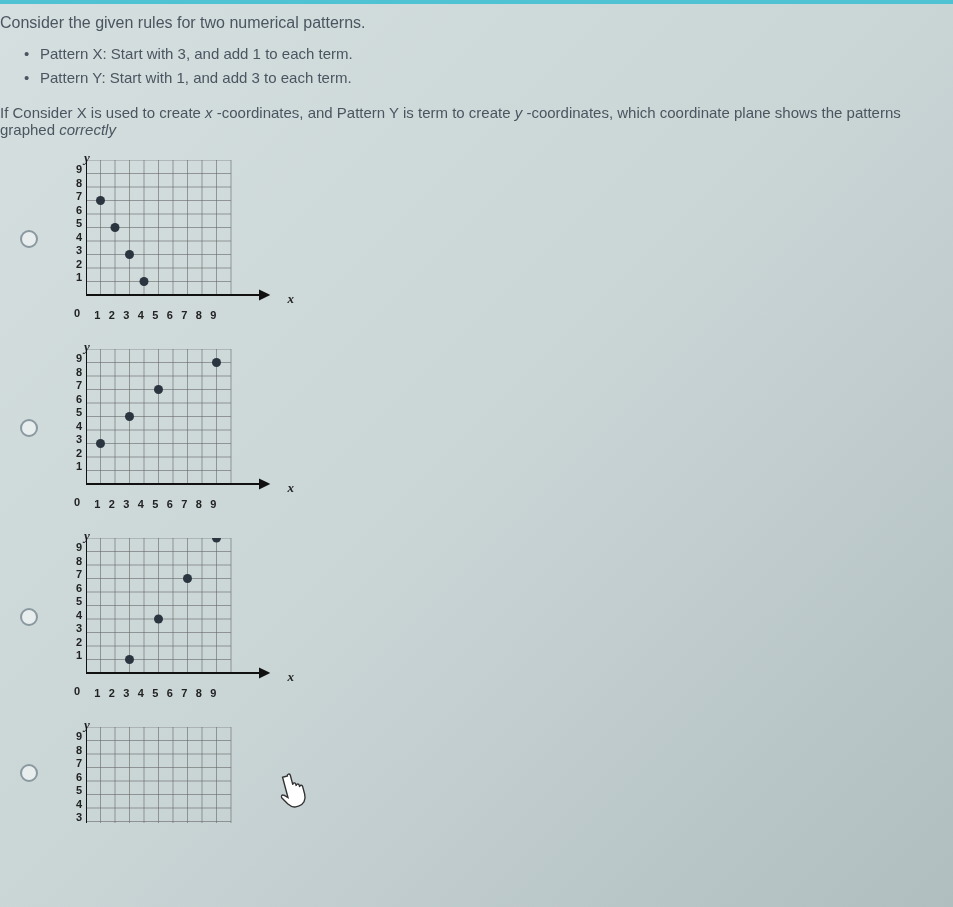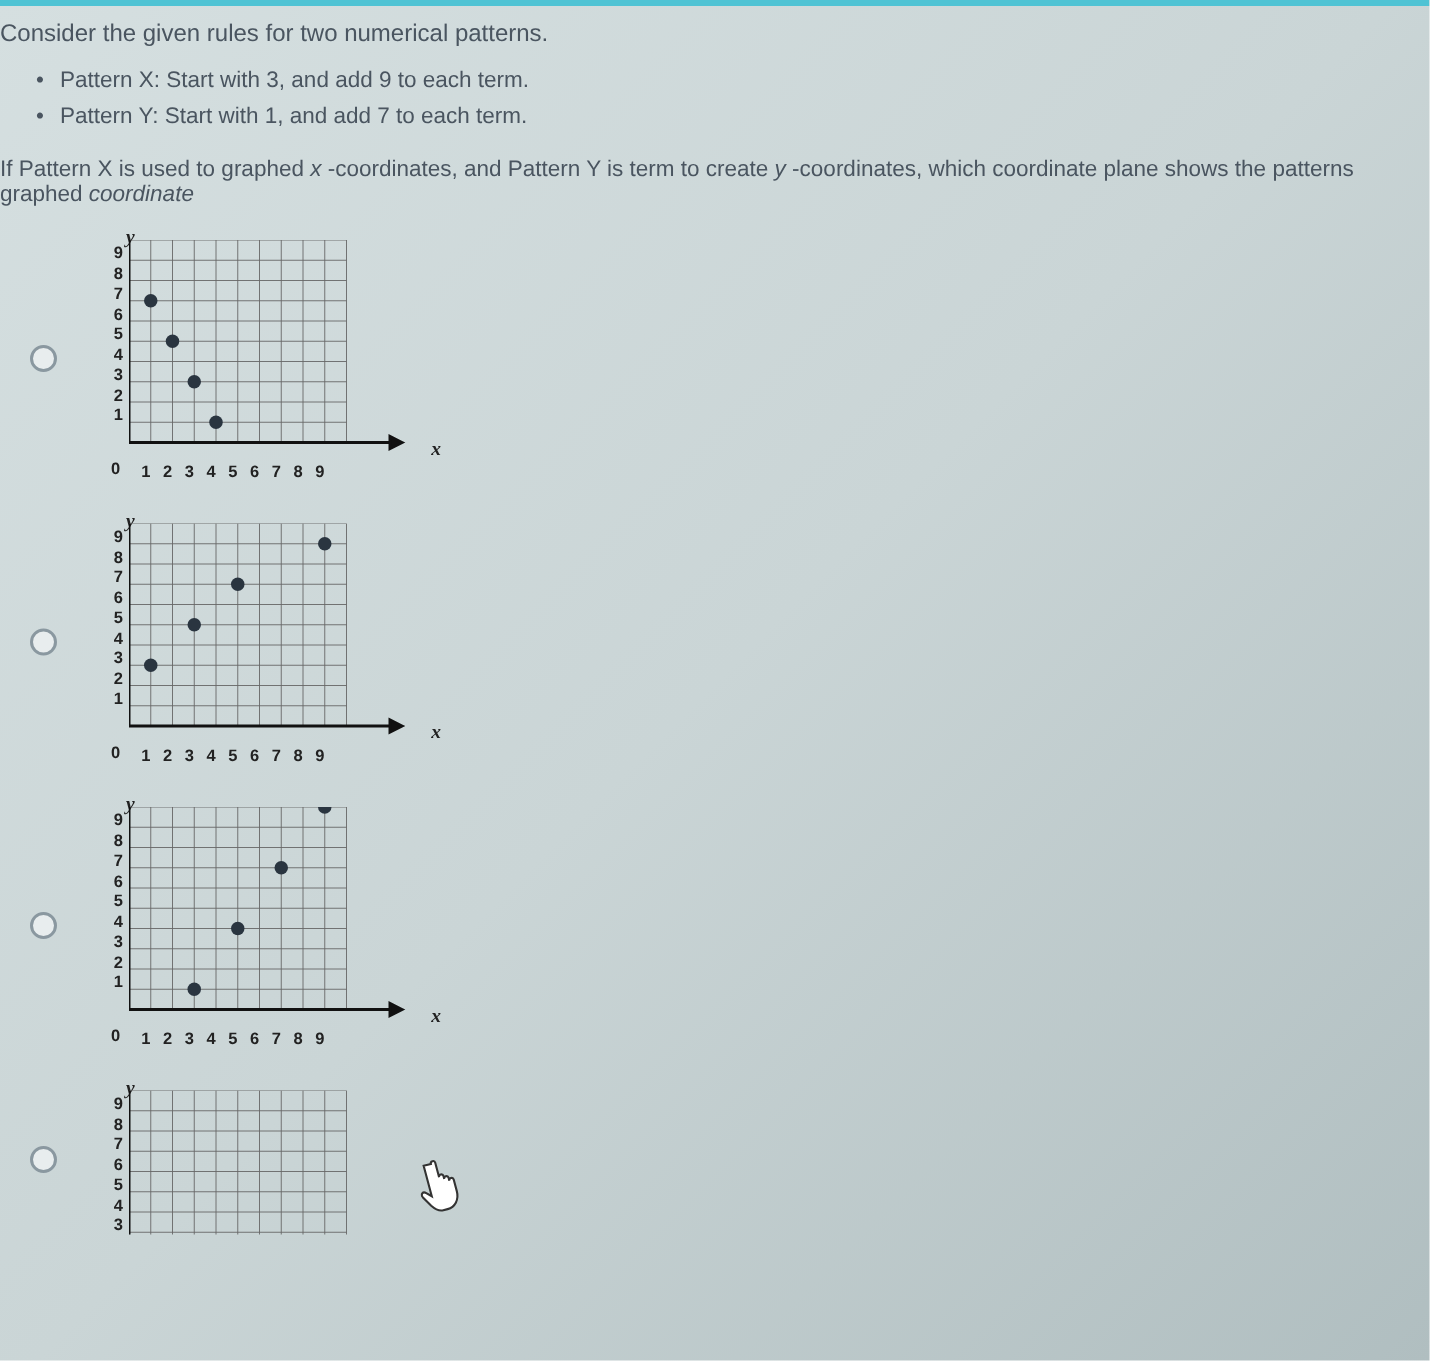--- a/index.html
+++ b/index.html
@@ -44,26 +44,26 @@
 </head>
 <body>
 
 <div class="top-bar"></div>
 
 <div class="content">
 
   <p class="q-intro">Consider the given rules for two numerical patterns.</p>
 
   <ul class="rules">
-    <li>Pattern X: Start with 3, and add 9 to each term.</li>
-    <li>Pattern Y: Start with 1, and add 7 to each term.</li>
+    <li>Pattern X: Start with 3, and add 1 to each term.</li>
+    <li>Pattern Y: Start with 1, and add 3 to each term.</li>
   </ul>
 
   <p class="q-prompt">
-    <span>If Pattern X is used to graphed </span><em>x</em><span> -coordinates, and Pattern Y is term to create </span><em>y</em><span> -coordinates, which coordinate plane shows the patterns graphed </span><em>coordinate</em><span></span>
+    <span>If Consider X is used to create </span><em>x</em><span> -coordinates, and Pattern Y is term to create </span><em>y</em><span> -coordinates, which coordinate plane shows the patterns graphed </span><em>correctly</em><span></span>
   </p>
 
   <div class="options">
 
     <div class="option">
       <div class="radio"></div>
       <div class="chart-wrap">
         <span class="y-label">y</span>
         <div class="y-axis-nums">
           <span>9</span>

